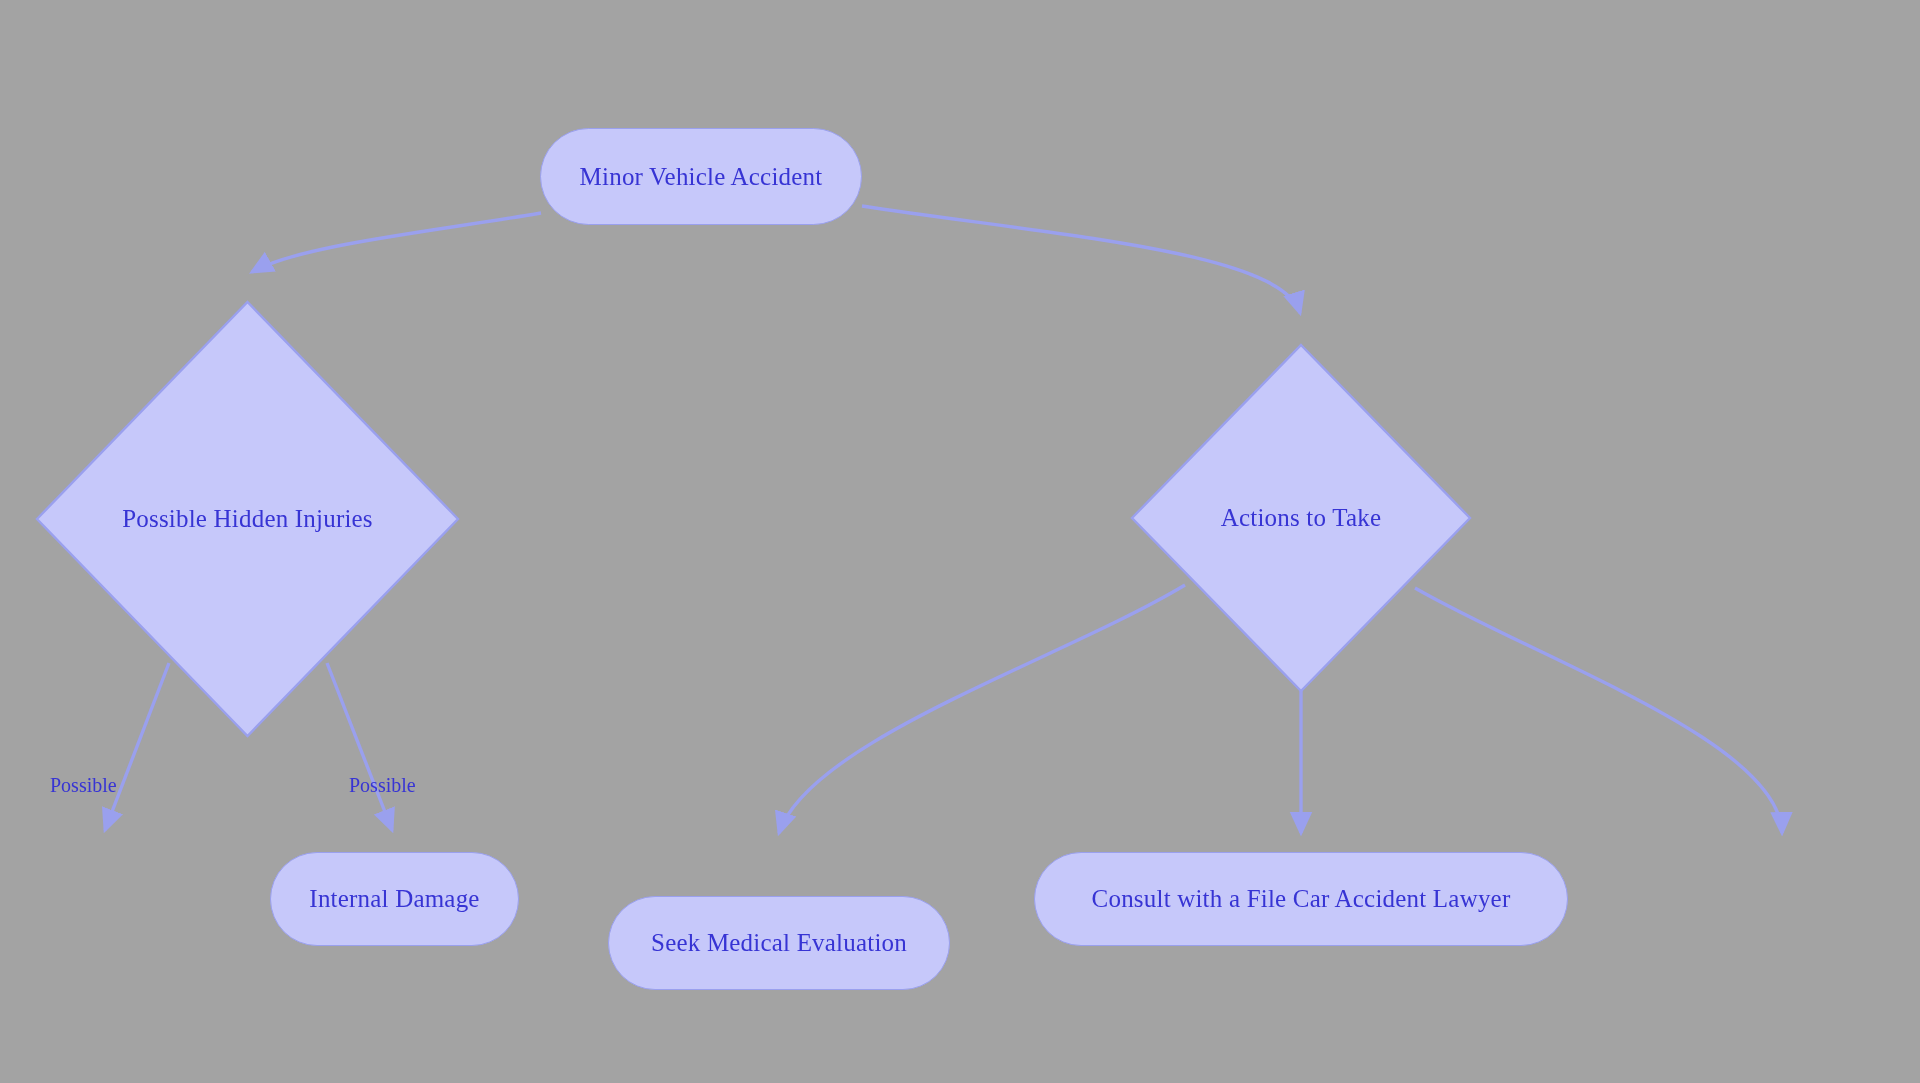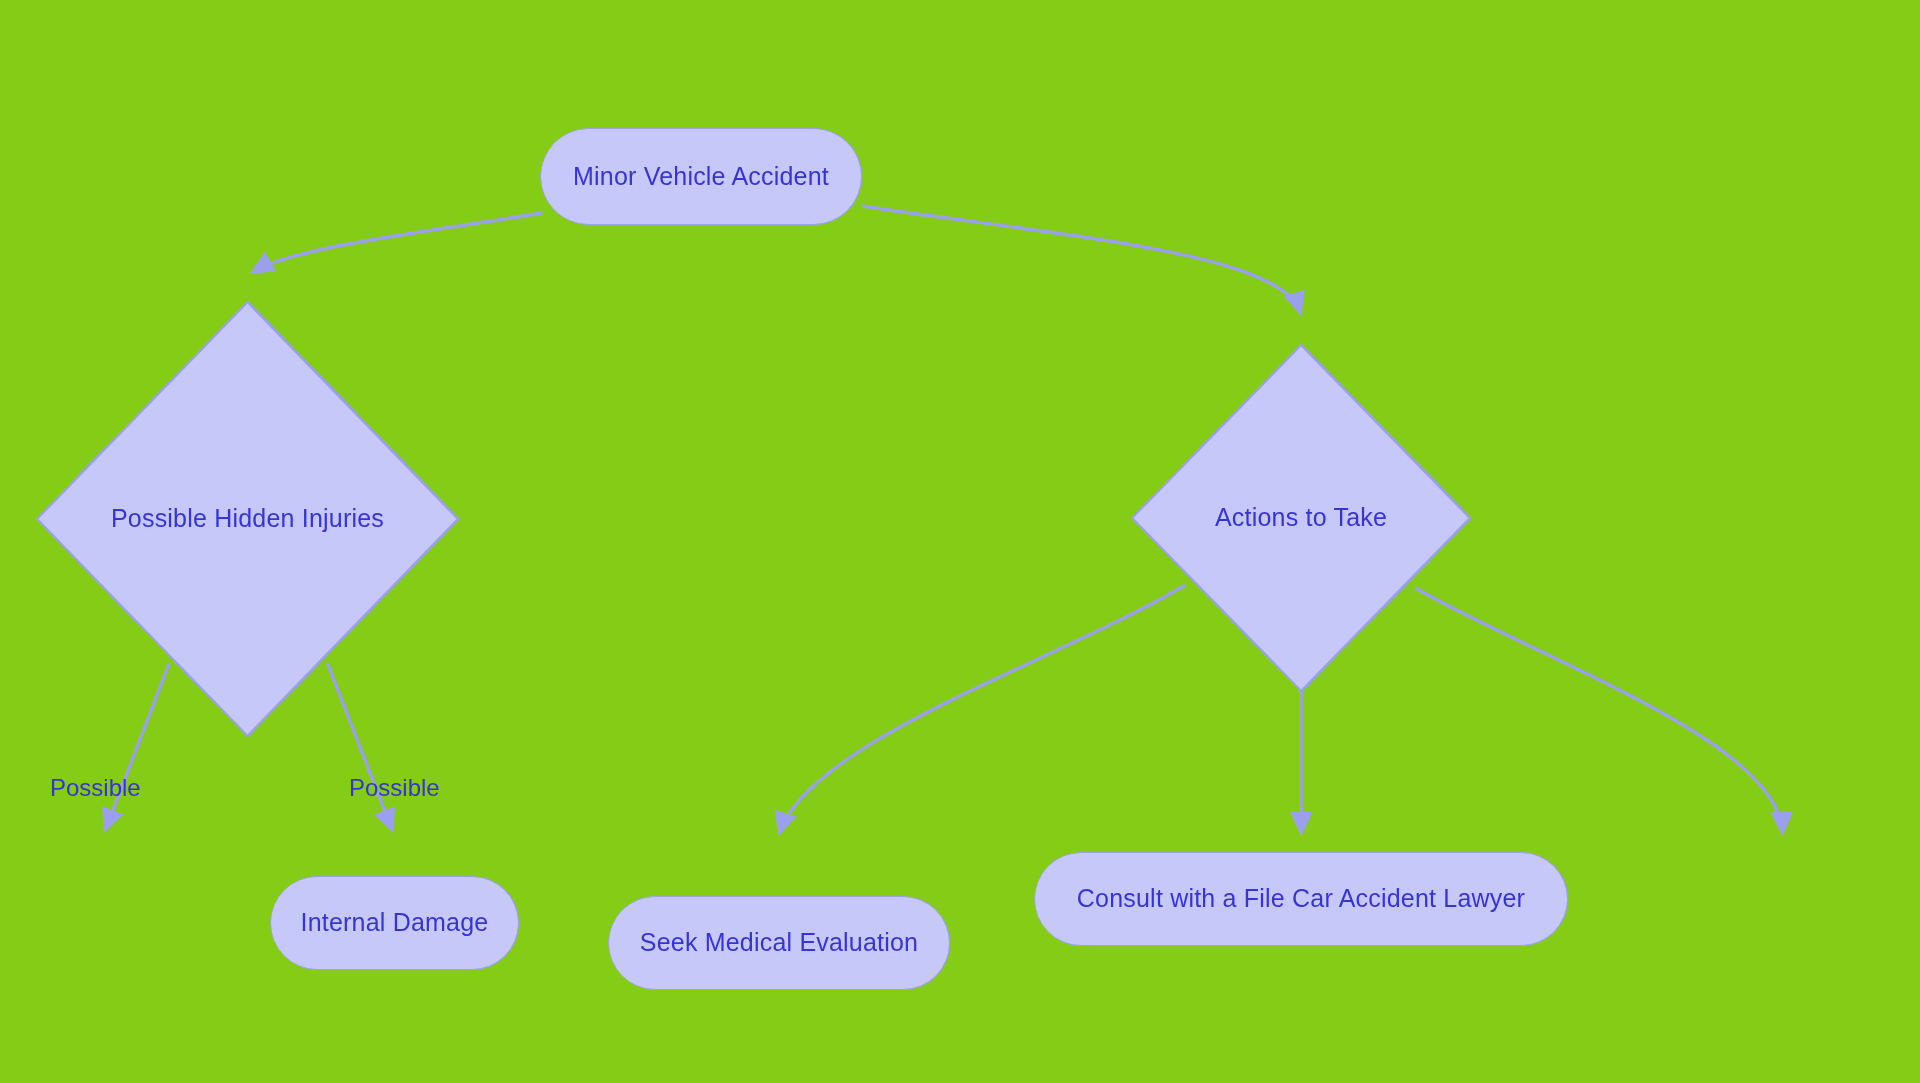--- a/index.html
+++ b/index.html
@@ -4,23 +4,23 @@
 <style>
   html, body {
     margin: 0;
     padding: 0;
     background: #ffffff;
   }
   #canvas {
     position: relative;
     width: 1920px;
     height: 1083px;
-    background: #84cc16;
+    background: #a3a3a3;
     overflow: hidden;
-    font-family: Liberation Sans, sans-serif;
+    font-family: Liberation Serif, serif;
   }
   #edge-layer {
     position: absolute;
     left: 0;
     top: 0;
     width: 1920px;
     height: 1083px;
   }
   .node {
     position: absolute;
@@ -55,21 +55,21 @@
     width: 100%;
     height: 100%;
   }
   .node-diamond-wrap .node-label {
     position: relative;
     z-index: 2;
   }
   .edge-label {
     position: absolute;
     color: #3734d4;
-    font-size: 24px;
+    font-size: 20px;
     white-space: nowrap;
     background: transparent;
   }
 </style>
 </head>
 <body>
 
 <div id="canvas">
 
   <svg id="edge-layer" viewBox="0 0 1920 1083" xmlns="http://www.w3.org/2000/svg">
@@ -110,21 +110,21 @@
       <polygon points="212.5,2 423,219 212.5,436 2,219" fill="#c6c8fa" stroke="#9aa0ee" stroke-width="2.4"></polygon>
     </svg>
     <span class="node-label">Possible Hidden Injuries</span>
   </div>
 
   <div class="edge-label" style="left:50px; top:774px;">Possible</div>
 
   <div class="edge-label" style="left:349px; top:774px;">Possible</div>
 
 
-  <div class="node node-pill" style="left:270px; top:852px; width:249px; height:94px;margin-top:24px;">
+  <div class="node node-pill" style="left:270px; top:852px; width:249px; height:94px;">
     <span class="node-label">Internal Damage</span>
   </div>
 
   <div class="node node-pill" style="left:608px; top:852px; width:342px; height:94px;margin-top:44px;">
     <span class="node-label">Seek Medical Evaluation</span>
   </div>
 
   <div class="node node-pill" style="left:1034px; top:852px; width:534px; height:94px;">
     <span class="node-label">Consult with a File Car Accident Lawyer</span>
   </div>

